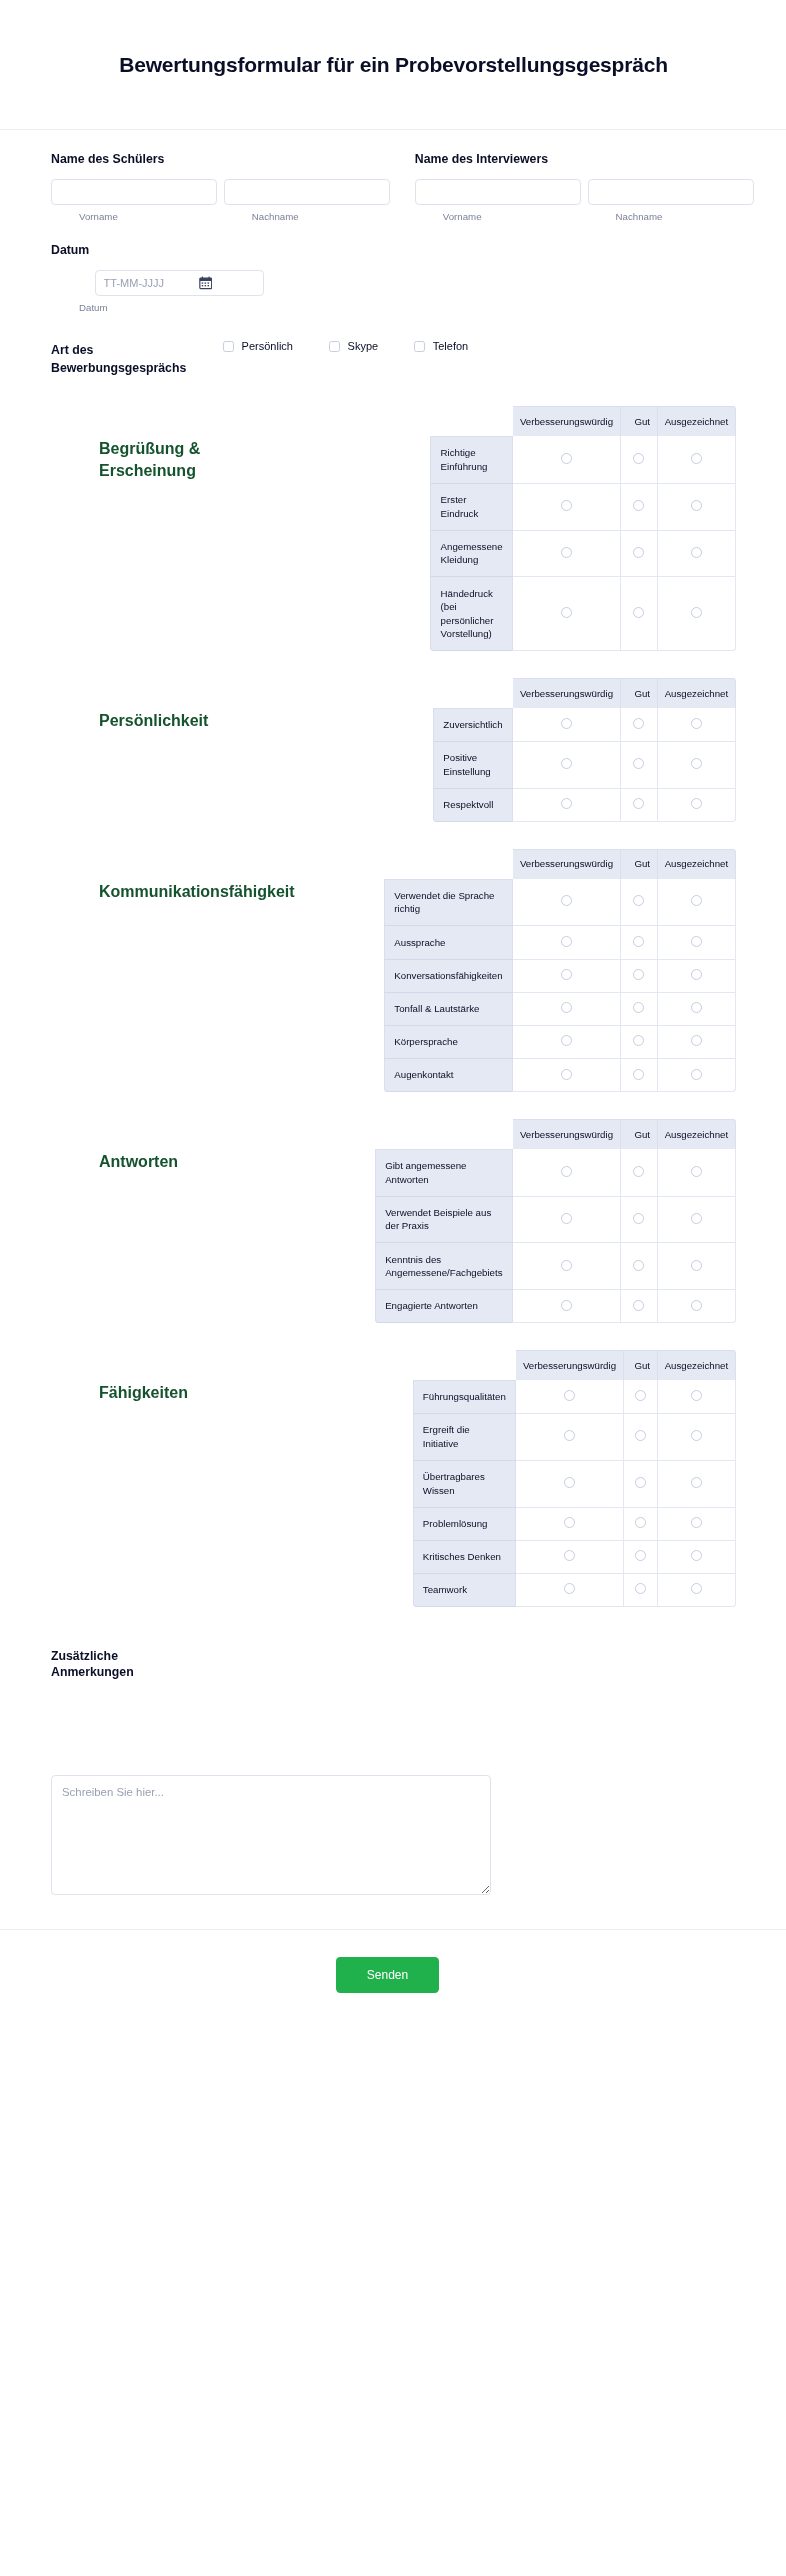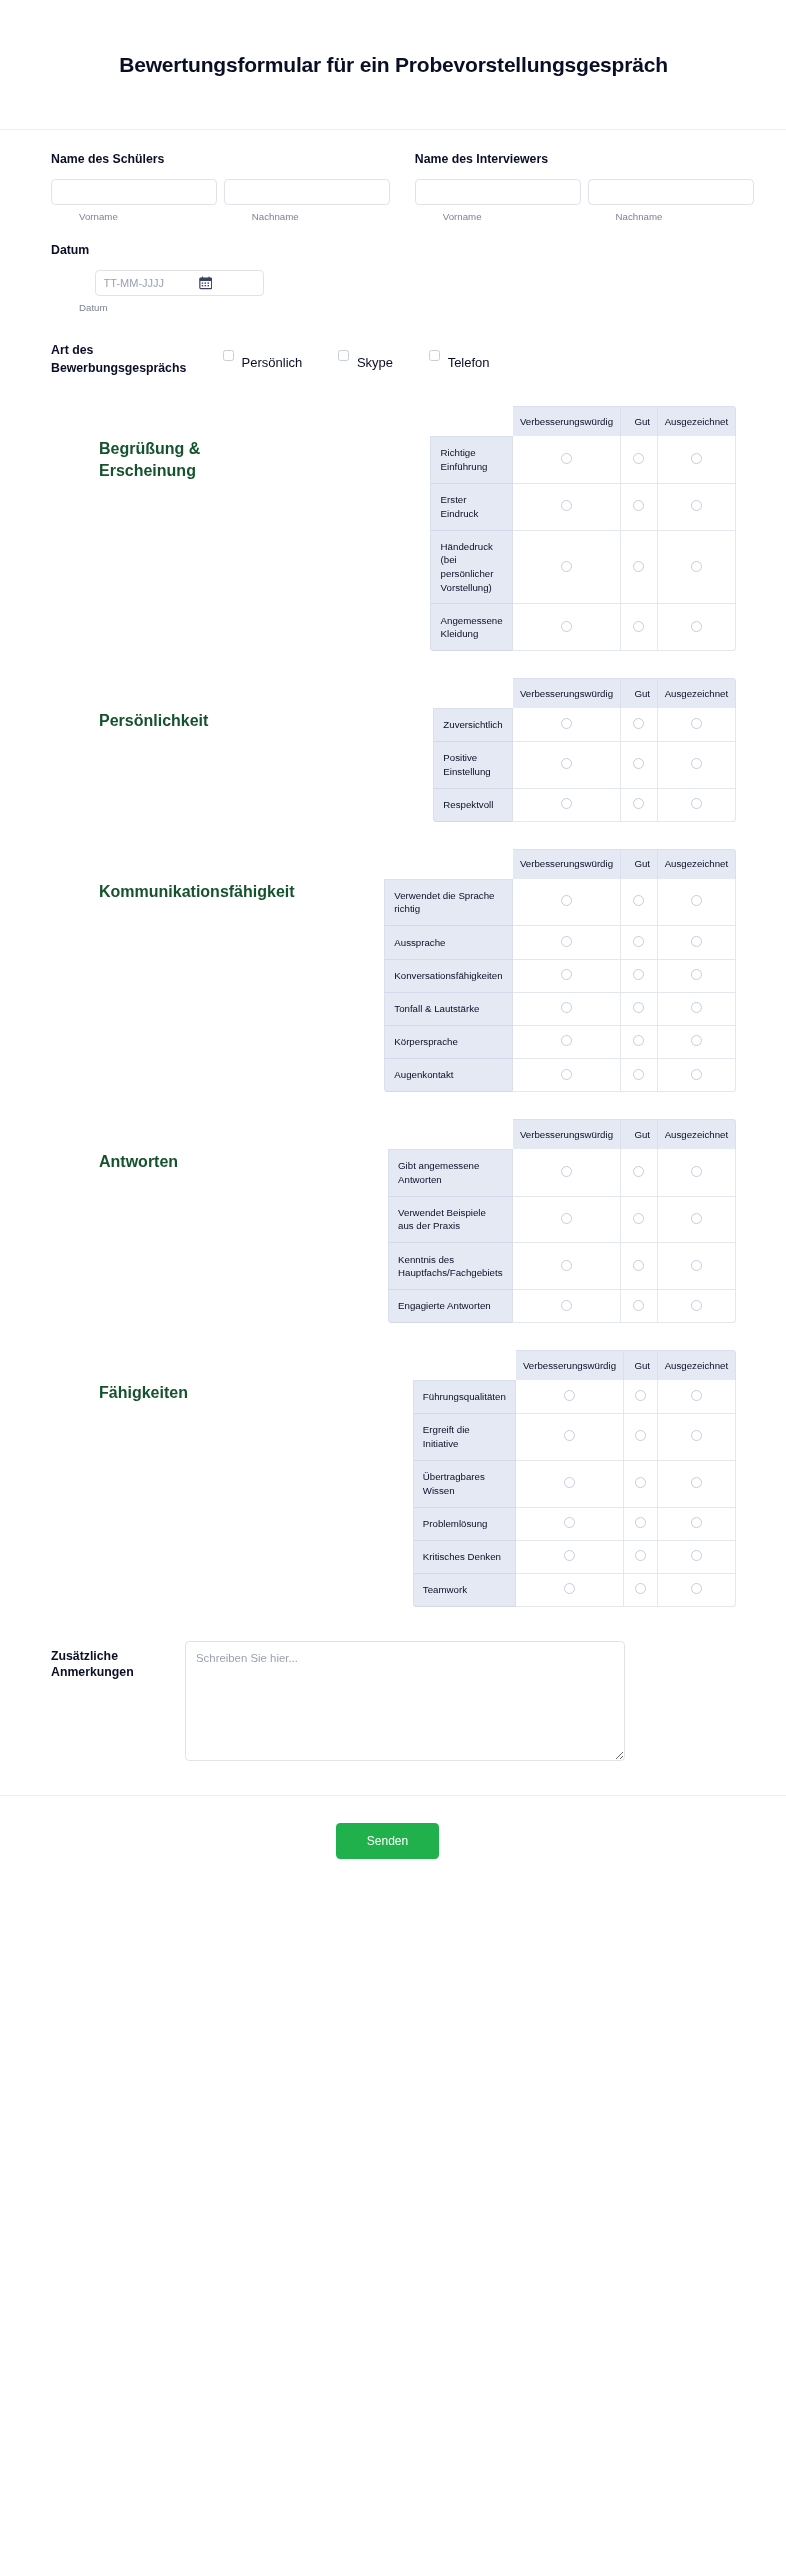--- a/index.html
+++ b/index.html
@@ -125,21 +125,21 @@
   }
   .cb-box {
     width: 11px;
     height: 11px;
     border: 0.8px solid #c9cede;
     border-radius: 2.5px;
     background: #fff;
     margin-right: 7.6px;
     flex: 0 0 11px;
   }
-  .cb-text { font-size: 13px; color: #0a0e27; margin-top: 15px; }
+  .cb-text { font-size: 11px; color: #0a0e27; }
 
   
   .matrix-section {
     display: flex;
     align-items: flex-start;
     margin-bottom: 27px;
   }
   .matrix-label {
     flex: 0 0 134px;
     width: 134px;
@@ -223,20 +223,21 @@
     background: #fff;
     cursor: pointer;
   }
 
   
   .comments-section {
     display: flex;
     align-items: flex-start;
     margin-top: 34px;
     margin-bottom: 34px;
+    flex-direction: column;
   }
   .comments-label {
     flex: 0 0 134px;
     width: 134px;
     font-size: 12.3px;
     font-weight: bold;
     color: #0a0e27;
     padding-top: 6.8px;
     line-height: 1.35;
   }
@@ -378,27 +379,27 @@
                   <td class="cell"><span class="radio"></span></td>
                   <td class="cell"><span class="radio"></span></td>
                 </tr>
                 <tr>
                   <td class="rowhead">Erster Eindruck</td>
                   <td class="cell"><span class="radio"></span></td>
                   <td class="cell"><span class="radio"></span></td>
                   <td class="cell"><span class="radio"></span></td>
                 </tr>
                 <tr>
+                  <td class="rowhead">Angemessene Kleidung</td>
+                  <td class="cell"><span class="radio"></span></td>
+                  <td class="cell"><span class="radio"></span></td>
+                  <td class="cell"><span class="radio"></span></td>
+                </tr>
+                <tr>
                   <td class="rowhead">Händedruck (bei persönlicher Vorstellung)</td>
-                  <td class="cell"><span class="radio"></span></td>
-                  <td class="cell"><span class="radio"></span></td>
-                  <td class="cell"><span class="radio"></span></td>
-                </tr>
-                <tr>
-                  <td class="rowhead">Angemessene Kleidung</td>
                   <td class="cell"><span class="radio"></span></td>
                   <td class="cell"><span class="radio"></span></td>
                   <td class="cell"><span class="radio"></span></td>
                 </tr>
               </tbody>
             </table>
           </div>
         </div>
         <div class="matrix-section">
           <div class="matrix-label">Persönlichkeit</div>
@@ -507,21 +508,21 @@
                   <td class="cell"><span class="radio"></span></td>
                   <td class="cell"><span class="radio"></span></td>
                 </tr>
                 <tr>
                   <td class="rowhead">Verwendet Beispiele aus der Praxis</td>
                   <td class="cell"><span class="radio"></span></td>
                   <td class="cell"><span class="radio"></span></td>
                   <td class="cell"><span class="radio"></span></td>
                 </tr>
                 <tr>
-                  <td class="rowhead">Kenntnis des Hauptfachs/Fachgebiets</td>
+                  <td class="rowhead">Kenntnis des Angemessene/Fachgebiets</td>
                   <td class="cell"><span class="radio"></span></td>
                   <td class="cell"><span class="radio"></span></td>
                   <td class="cell"><span class="radio"></span></td>
                 </tr>
                 <tr>
                   <td class="rowhead">Engagierte Antworten</td>
                   <td class="cell"><span class="radio"></span></td>
                   <td class="cell"><span class="radio"></span></td>
                   <td class="cell"><span class="radio"></span></td>
                 </tr>

